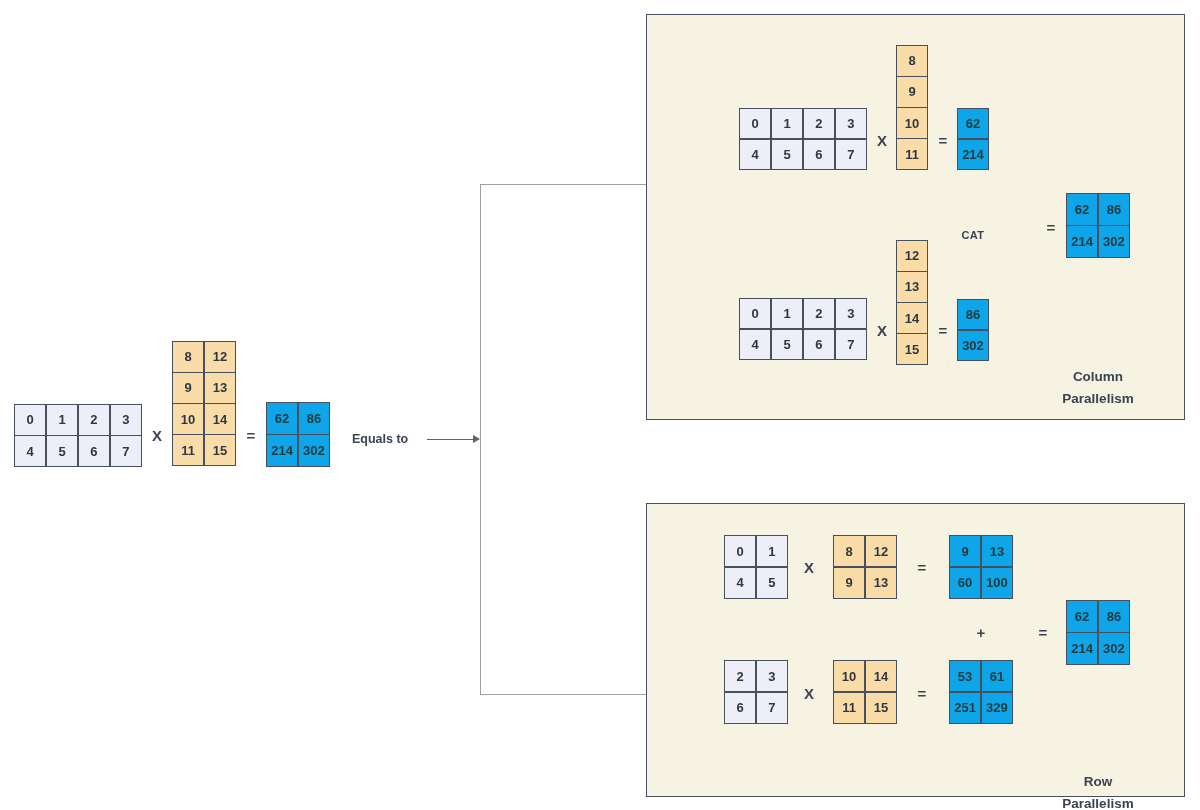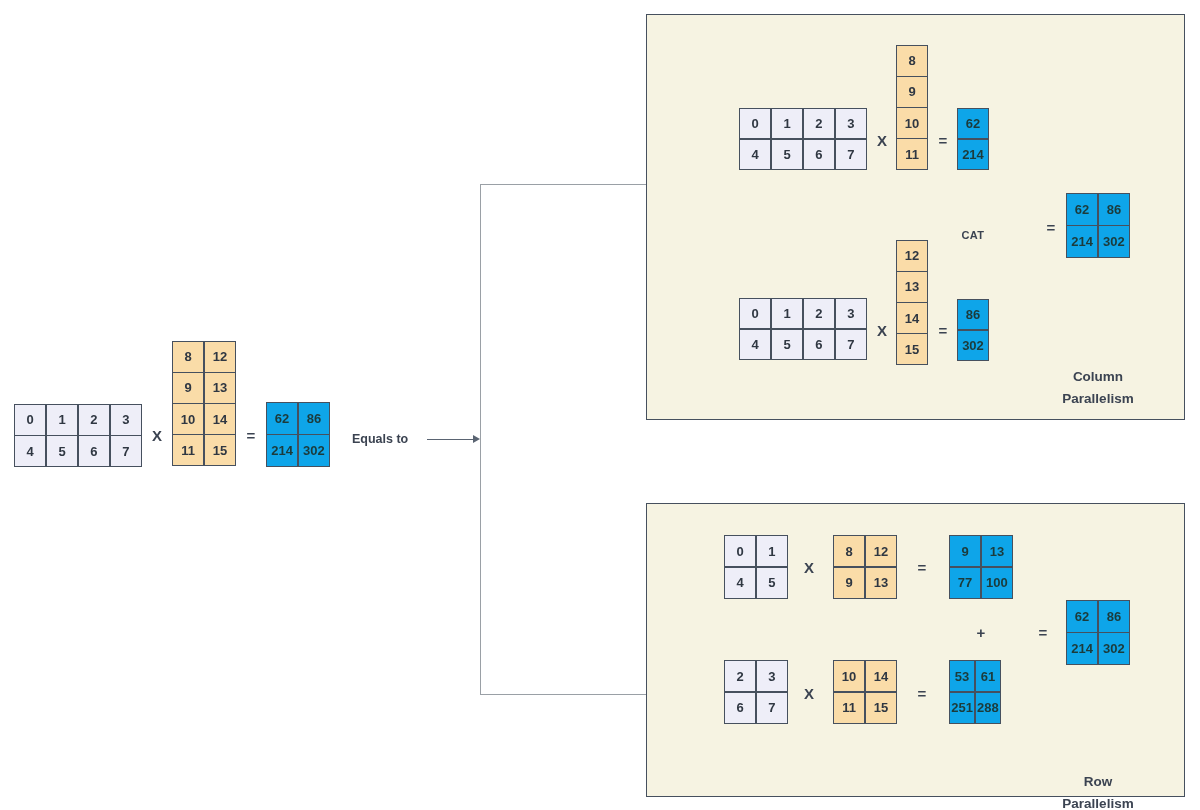--- a/index.html
+++ b/index.html
@@ -221,43 +221,43 @@
   <div class="matrix orange" style="left:833px; top:535px; width:64px; height:64px; grid-template-columns:repeat(2,1fr); grid-template-rows:repeat(2,1fr);">
       <div class="cell">8</div>
       <div class="cell">12</div>
       <div class="cell">9</div>
       <div class="cell">13</div>
     </div>
   <div class="op" style="left:911px; top:560px; width:22px;">=</div>
   <div class="matrix teal" style="left:949px; top:535px; width:64px; height:64px; grid-template-columns:repeat(2,1fr); grid-template-rows:repeat(2,1fr);">
       <div class="cell">9</div>
       <div class="cell">13</div>
-      <div class="cell">77</div>
+      <div class="cell">60</div>
       <div class="cell">100</div>
     </div>
 
   <div class="matrix blue" style="left:724px; top:660px; width:64px; height:64px; grid-template-columns:repeat(2,1fr); grid-template-rows:repeat(2,1fr);">
       <div class="cell">2</div>
       <div class="cell">3</div>
       <div class="cell">6</div>
       <div class="cell">7</div>
     </div>
   <div class="op" style="left:798px; top:686px; width:22px;">X</div>
   <div class="matrix orange" style="left:833px; top:660px; width:64px; height:64px; grid-template-columns:repeat(2,1fr); grid-template-rows:repeat(2,1fr);">
       <div class="cell">10</div>
       <div class="cell">14</div>
       <div class="cell">11</div>
       <div class="cell">15</div>
     </div>
   <div class="op" style="left:911px; top:686px; width:22px;">=</div>
-  <div class="matrix teal" style="left:949px; top:660px; width:52px; height:64px; grid-template-columns:repeat(2,1fr); grid-template-rows:repeat(2,1fr);">
+  <div class="matrix teal" style="left:949px; top:660px; width:64px; height:64px; grid-template-columns:repeat(2,1fr); grid-template-rows:repeat(2,1fr);">
       <div class="cell">53</div>
       <div class="cell">61</div>
       <div class="cell">251</div>
-      <div class="cell">288</div>
+      <div class="cell">329</div>
     </div>
 
   <div class="op" style="left:970px; top:625px; width:22px;">+</div>
   <div class="op" style="left:1032px; top:625px; width:22px;">=</div>
   <div class="matrix teal" style="left:1066px; top:600px; width:64px; height:65px; grid-template-columns:repeat(2,1fr); grid-template-rows:repeat(2,1fr);">
       <div class="cell">62</div>
       <div class="cell">86</div>
       <div class="cell">214</div>
       <div class="cell">302</div>
     </div>

